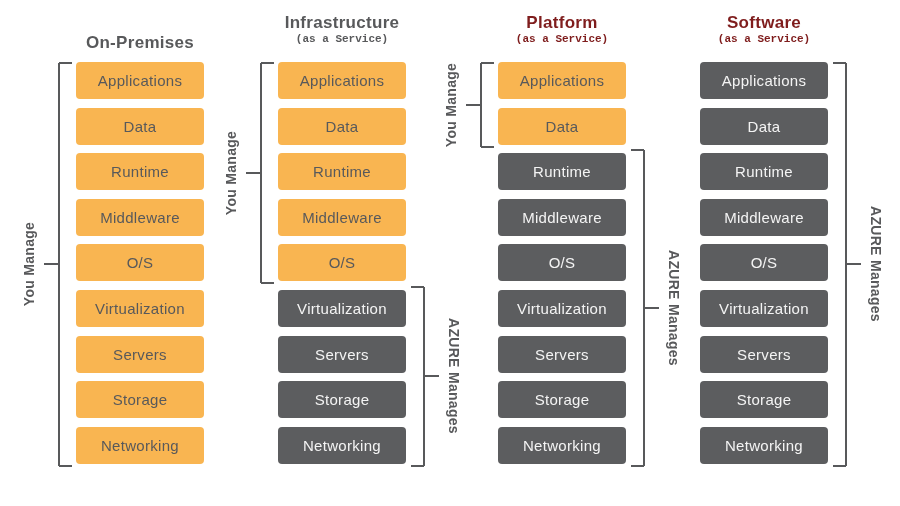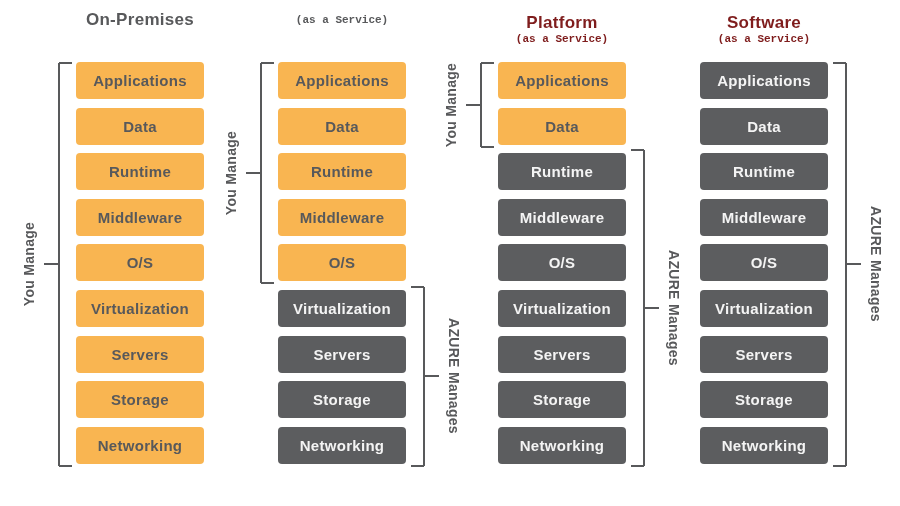--- a/index.html
+++ b/index.html
@@ -11,52 +11,53 @@
   #diagram{position:absolute;left:0;top:0;width:900px;height:506px;}
   .col-header{
     position:absolute;display:flex;flex-direction:column;align-items:center;
     text-align:center;
   }
   .col-title{font-size:17px;font-weight:700;letter-spacing:.3px;line-height:19px;}
   .col-subtitle{font-size:11px;font-weight:700;line-height:13px;margin-top:1px;font-family:Liberation Mono, monospace;}
   .layer-box{
     position:absolute;border-radius:4px;
     display:flex;align-items:center;justify-content:center;
-    font-size:15px;font-weight:700;letter-spacing:.3px;
+    font-size:15px;font-weight:400;letter-spacing:.3px;
   }
   .bracket-line{position:absolute;}
   .v-label{
     position:absolute;display:flex;align-items:center;justify-content:center;
     font-size:14px;font-weight:700;letter-spacing:.3px;white-space:nowrap;
   }
   .v-label.up{transform:rotate(-90deg);}
   .v-label.down{transform:rotate(90deg);}
 </style>
 </head>
 <body>
 
 <div id="diagram" style="background: rgb(255, 255, 255);">
-    <div class="col-header" style="color: rgb(88, 89, 91); left: 40px; top: 10px; width: 200px; height: 40px;">
+    <div class="col-header" style="color: rgb(88, 89, 91); left: 40px; top: 22px; width: 200px; height: 40px; justify-content: center;">
       <div class="col-title">On-Premises</div>
     </div>
     <div class="layer-box" style="background: rgb(249, 181, 81); color: rgb(88, 89, 91); left: 76px; top: 62px; width: 128px; height: 37px;">Applications</div>
     <div class="layer-box" style="background: rgb(249, 181, 81); color: rgb(88, 89, 91); left: 76px; top: 107.6px; width: 128px; height: 37px;">Data</div>
     <div class="layer-box" style="background: rgb(249, 181, 81); color: rgb(88, 89, 91); left: 76px; top: 153.2px; width: 128px; height: 37px;">Runtime</div>
     <div class="layer-box" style="background: rgb(249, 181, 81); color: rgb(88, 89, 91); left: 76px; top: 198.8px; width: 128px; height: 37px;">Middleware</div>
     <div class="layer-box" style="background: rgb(249, 181, 81); color: rgb(88, 89, 91); left: 76px; top: 244.4px; width: 128px; height: 37px;">O/S</div>
     <div class="layer-box" style="background: rgb(249, 181, 81); color: rgb(88, 89, 91); left: 76px; top: 290px; width: 128px; height: 37px;">Virtualization</div>
     <div class="layer-box" style="background: rgb(249, 181, 81); color: rgb(88, 89, 91); left: 76px; top: 335.6px; width: 128px; height: 37px;">Servers</div>
     <div class="layer-box" style="background: rgb(249, 181, 81); color: rgb(88, 89, 91); left: 76px; top: 381.2px; width: 128px; height: 37px;">Storage</div>
     <div class="layer-box" style="background: rgb(249, 181, 81); color: rgb(88, 89, 91); left: 76px; top: 426.8px; width: 128px; height: 37px;">Networking</div>
     <div class="bracket-line" style="background: rgb(88, 89, 91); left: 58px; top: 63px; width: 2px; height: 402.8px;"></div>
     <div class="bracket-line" style="background: rgb(88, 89, 91); left: 59px; top: 62px; width: 13px; height: 2px;"></div>
     <div class="bracket-line" style="background: rgb(88, 89, 91); left: 59px; top: 464.8px; width: 13px; height: 2px;"></div>
     <div class="bracket-line" style="background: rgb(88, 89, 91); left: 44px; top: 263.4px; width: 15px; height: 2px;"></div>
     <div class="v-label up" style="color: rgb(88, 89, 91); left: -41px; top: 254.4px; width: 140px; height: 20px;">You Manage</div>
     <div class="col-header" style="color: rgb(88, 89, 91); left: 242px; top: 13px; width: 200px; height: 40px;">
+      <div class="col-title">Infrastructure</div>
       <div class="col-subtitle">(as a Service)</div>
     </div>
     <div class="layer-box" style="background: rgb(249, 181, 81); color: rgb(88, 89, 91); left: 278px; top: 62px; width: 128px; height: 37px;">Applications</div>
     <div class="layer-box" style="background: rgb(249, 181, 81); color: rgb(88, 89, 91); left: 278px; top: 107.6px; width: 128px; height: 37px;">Data</div>
     <div class="layer-box" style="background: rgb(249, 181, 81); color: rgb(88, 89, 91); left: 278px; top: 153.2px; width: 128px; height: 37px;">Runtime</div>
     <div class="layer-box" style="background: rgb(249, 181, 81); color: rgb(88, 89, 91); left: 278px; top: 198.8px; width: 128px; height: 37px;">Middleware</div>
     <div class="layer-box" style="background: rgb(249, 181, 81); color: rgb(88, 89, 91); left: 278px; top: 244.4px; width: 128px; height: 37px;">O/S</div>
     <div class="layer-box" style="background: rgb(92, 93, 95); color: rgb(244, 244, 244); left: 278px; top: 290px; width: 128px; height: 37px;">Virtualization</div>
     <div class="layer-box" style="background: rgb(92, 93, 95); color: rgb(244, 244, 244); left: 278px; top: 335.6px; width: 128px; height: 37px;">Servers</div>
     <div class="layer-box" style="background: rgb(92, 93, 95); color: rgb(244, 244, 244); left: 278px; top: 381.2px; width: 128px; height: 37px;">Storage</div>

